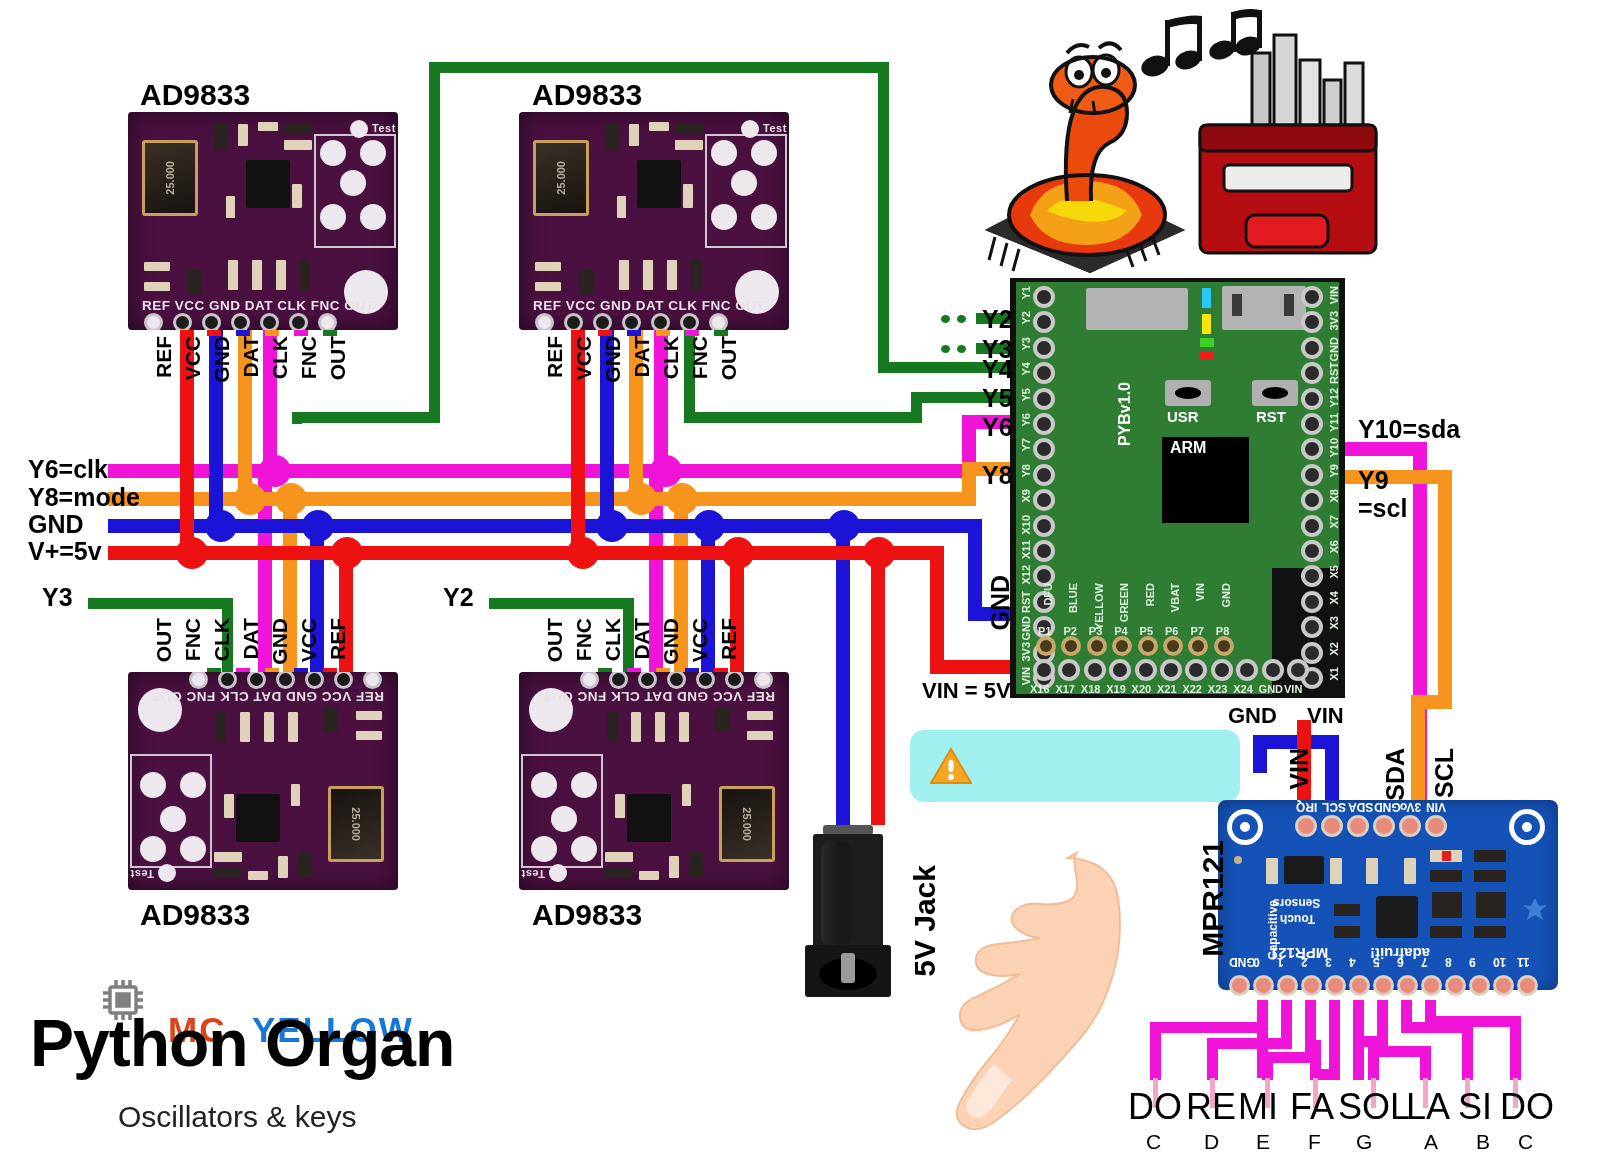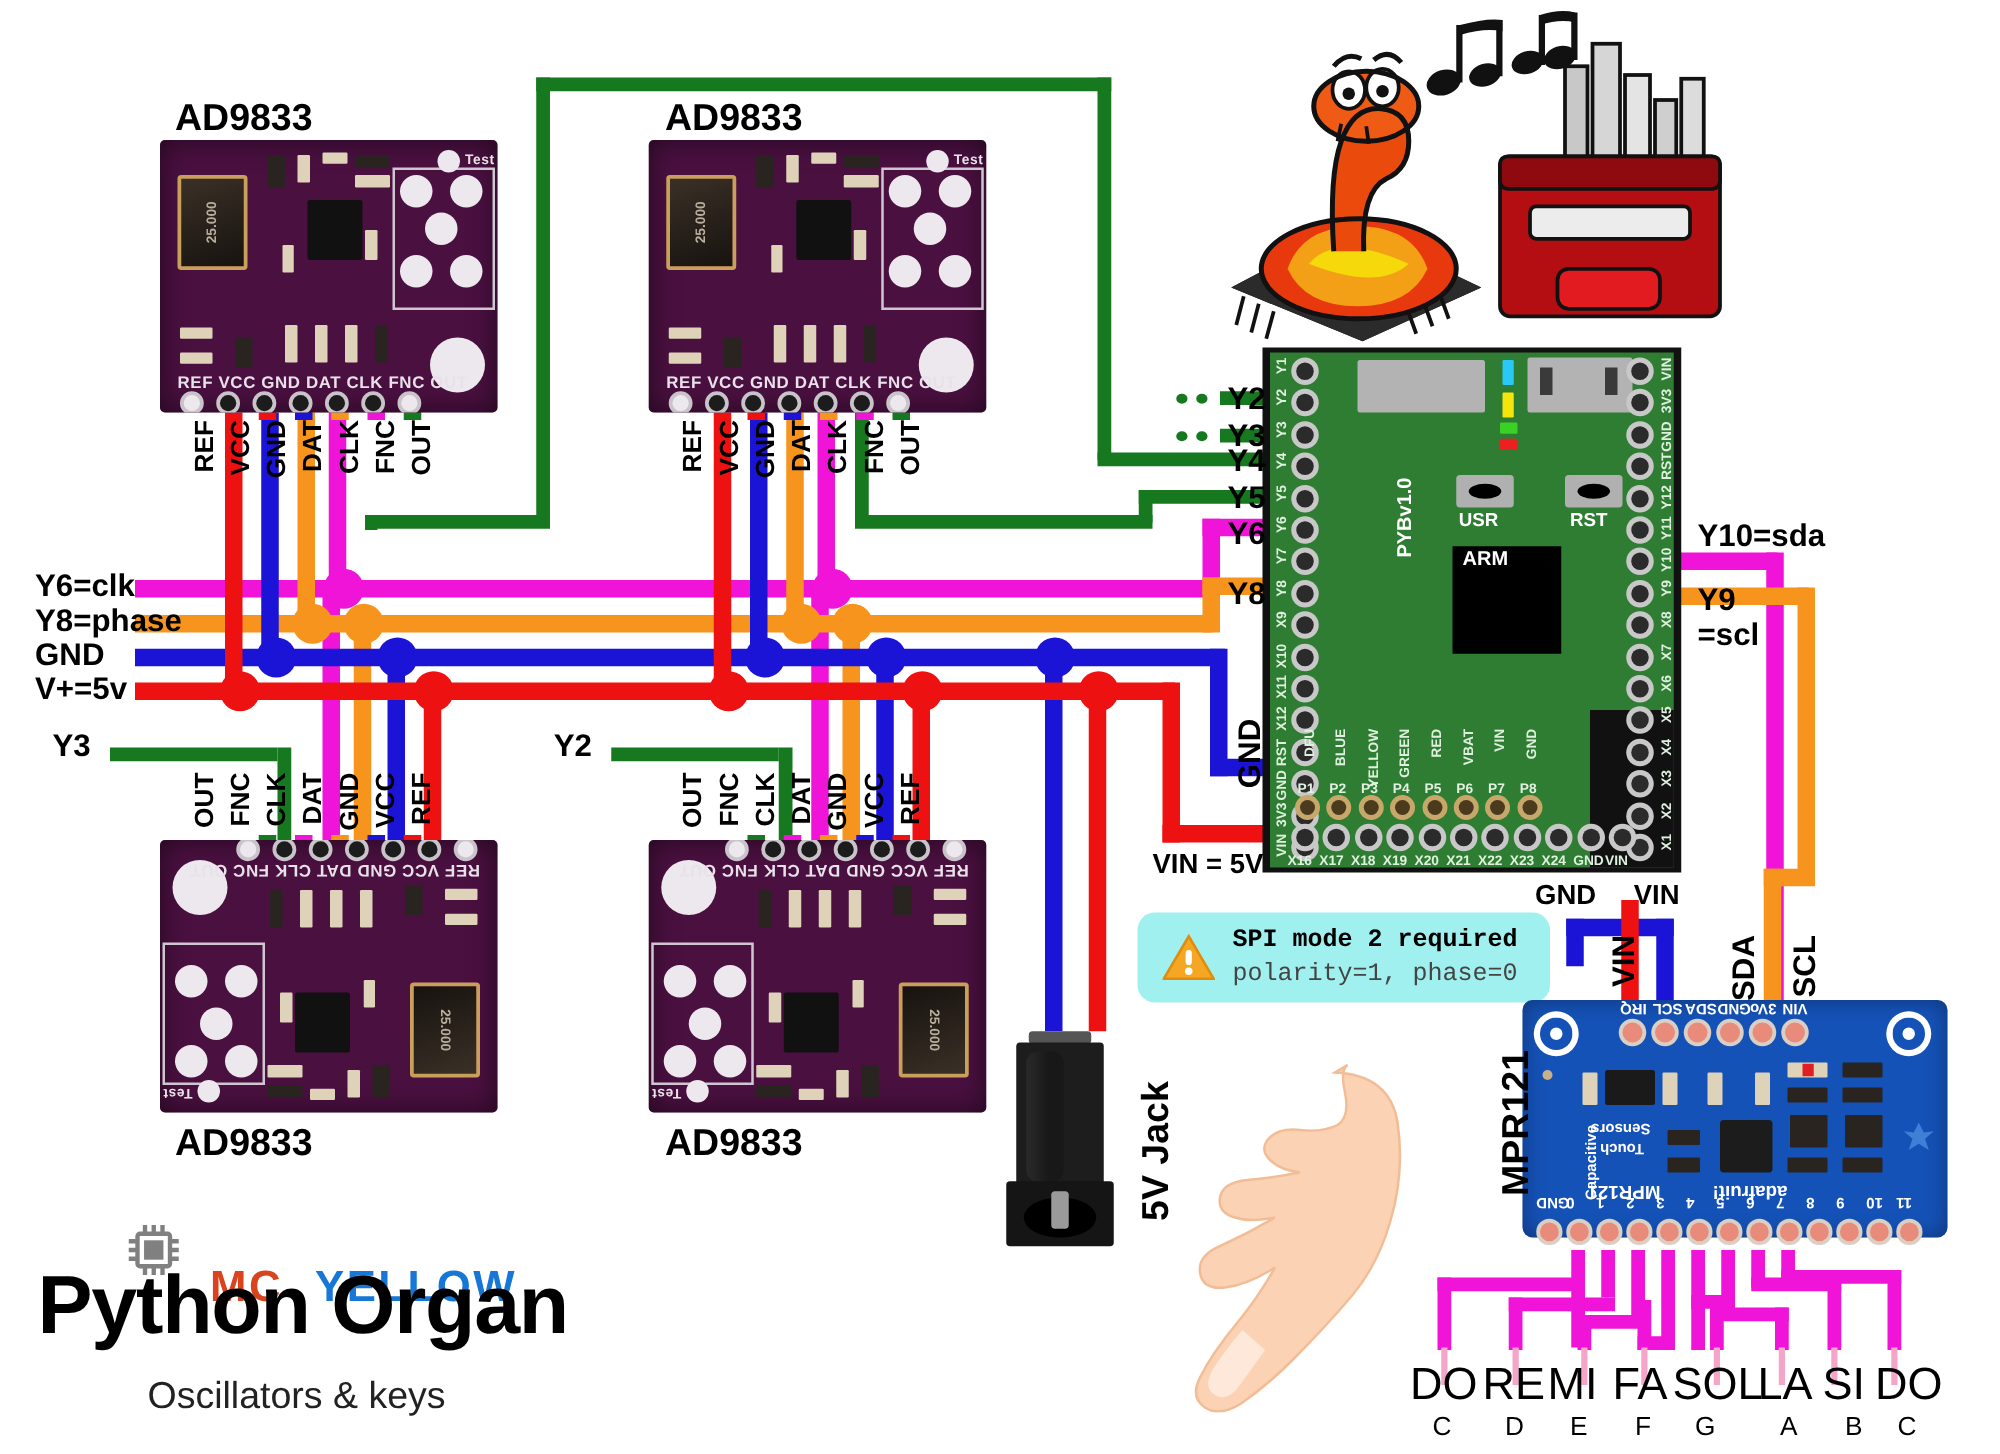--- a/index.html
+++ b/index.html
@@ -492,21 +492,21 @@
     <div class="lbl vert" style="left:572px;top:618px;font-size:21px;">FNC</div>
     <div class="lbl vert" style="left:601px;top:618px;font-size:21px;">CLK</div>
     <div class="lbl vert" style="left:630px;top:618px;font-size:21px;">DAT</div>
     <div class="lbl vert" style="left:659px;top:618px;font-size:21px;">GND</div>
     <div class="lbl vert" style="left:688px;top:618px;font-size:21px;">VCC</div>
     <div class="lbl vert" style="left:717px;top:618px;font-size:21px;">REF</div>
   </div>
 
 <div id="buslabels">
     <div class="lbl" style="left:28px;top:455px;font-size:25px;">Y6=clk</div>
-    <div class="lbl" style="left:28px;top:483px;font-size:25px;">Y8=phase</div>
+    <div class="lbl" style="left:28px;top:483px;font-size:25px;">Y8=mode</div>
     <div class="lbl" style="left:28px;top:510px;font-size:25px;">GND</div>
     <div class="lbl" style="left:28px;top:537px;font-size:25px;">V+=5v</div>
     <div class="lbl" style="left:88px;top:583px;font-size:25px;transform:translateX(-46px);">Y3</div>
     <div class="lbl" style="left:489px;top:583px;font-size:25px;transform:translateX(-46px);">Y2</div>
   </div>
 
 <div id="pyb" style="left:1010px;top:278px;width:335px;height:420px;">
   <div class="pcb" style="left:6px;top:4px;width:323px;height:412px;"></div>
   <div class="pcb" style="left:262px;top:290px;width:67px;height:126px;background:#111;"></div>
   <div class="usbc" style="left:76px;top:10px;width:102px;height:42px;"></div>
@@ -666,24 +666,20 @@
 <div class="lbl" style="left:1307px;top:703px;font-size:22px;">VIN</div>
 
 <div id="note" style="left:910px;top:730px;width:290px;height:52px;">
   <span style="flex:0 0 auto;width:42px;height:38px;">
     <svg viewBox="0 0 42 38" width="42" height="38">
       <path d="M21 2 L41 36 L1 36 Z" fill="#f5a623" stroke="#e08c10" stroke-width="2"></path>
       <rect x="18.5" y="13" width="5" height="12" rx="2.5" fill="#fff"></rect>
       <circle cx="21" cy="30" r="3" fill="#fff"></circle>
     </svg>
   </span>
-  <span class="txt">
-    <div class="l1">SPI mode 2 required</div>
-    <div class="l2">polarity=1, phase=0</div>
-  </span>
 </div>
 
 <div style="position:absolute;left:805px;top:825px;width:95px;height:175px;">
   <div class="jackbody" style="left:18px;top:0;width:50px;height:10px;background:#555;"></div>
   <div class="jackbody" style="left:8px;top:9px;width:70px;height:118px;"></div>
   <div class="jackshade" style="left:16px;top:16px;width:30px;height:105px;opacity:.45;border-radius:10px;"></div>
   <div class="jackbody" style="left:0px;top:120px;width:86px;height:52px;background:#151515;"></div>
   <div style="position:absolute;left:14px;top:133px;width:58px;height:32px;background:#000;border-radius:50%;"></div>
   <div style="position:absolute;left:36px;top:128px;width:14px;height:30px;background:#9a9a9a;border-radius:3px;"></div>
 </div>

